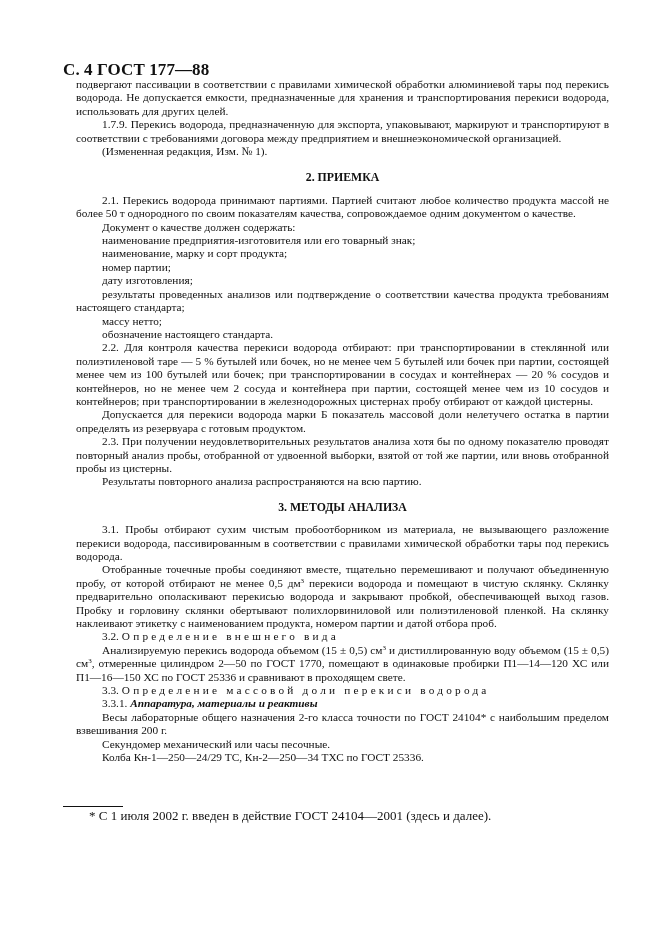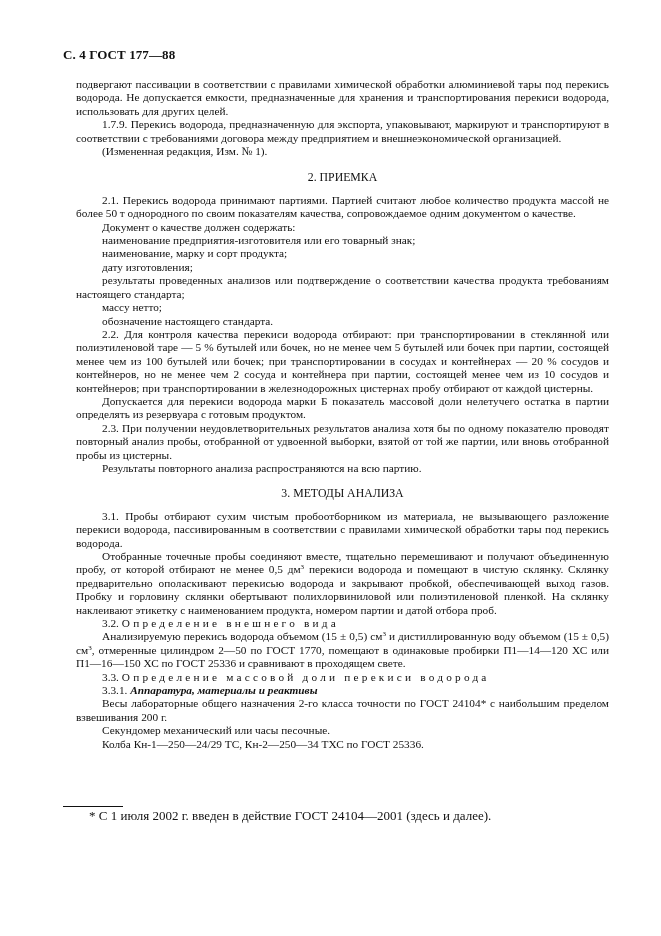--- a/index.html
+++ b/index.html
@@ -2,32 +2,32 @@
 <html><head>
   <meta charset="utf-8">
   <style>
     html, body { margin: 0; padding: 0; background: #ffffff; }
     body {
       width: 661px; height: 936px; position: relative; overflow: hidden;
       font-family: "Liberation Serif", "DejaVu Serif", serif;
       color: #111111;
     }
     .page-header {
-      position: absolute; left: 63px; top: 47px;
-      font-weight: bold; font-size: 13px; letter-spacing: 0.1px;
+      position: absolute; left: 63px; top: 60px;
+      font-weight: bold; font-size: 17px; letter-spacing: 0.1px;
     }
     .content {
       position: absolute; left: 76px; top: 78px; width: 533px;
       font-size: 11.3px; line-height: 13.4px;
     }
     .p { margin: 0; text-align: justify; text-align-last: left; }
     .ind { text-indent: 26px; }
     .bold { font-weight: normal; }
     .h {
-      text-align: center; font-weight: normal; font-size: 11.8px;
+      text-align: center; font-weight: bold; font-size: 11.8px;
       margin: 13px 0 9px 0;
     }
     .h2 { margin-top: 12px; }
     .spaced { letter-spacing: 3.2px; }
     .italic { font-style: italic; font-weight: bold; }
     sup { font-size: 7px; vertical-align: 4px; line-height: 0; }
     .fn-rule {
       position: absolute; left: 63px; top: 806px; width: 60px;
       height: 0; border-top: 1px solid #111;
     }
@@ -44,20 +44,21 @@
 <div class="content">
   <p class="p">подвергают пассивации в соответствии с правилами химической обработки алюминиевой тары под перекись водорода. Не допускается емкости, предназначенные для хранения и транспортирования перекиси водорода, использовать для других целей.</p>
   <p class="p ind">1.7.9. Перекись водорода, предназначенную для экспорта, упаковывают, маркируют и транспортируют в соответствии с требованиями договора между предприятием и внешнеэкономической организацией.</p>
   <p class="p ind bold">(Измененная редакция, Изм. № 1).</p>
 
   <div class="h">2. ПРИЕМКА</div>
   <p class="p ind">2.1. Перекись водорода принимают партиями. Партией считают любое количество продукта массой не более 50 т однородного по своим показателям качества, сопровождаемое одним документом о качестве.</p>
   <p class="p ind">Документ о качестве должен содержать:</p>
   <p class="p ind">наименование предприятия-изготовителя или его товарный знак;</p>
   <p class="p ind">наименование, марку и сорт продукта;</p>
+  <p class="p ind">номер партии;</p>
   <p class="p ind">дату изготовления;</p>
   <p class="p ind">результаты проведенных анализов или подтверждение о соответствии качества продукта требованиям настоящего стандарта;</p>
   <p class="p ind">массу нетто;</p>
   <p class="p ind">обозначение настоящего стандарта.</p>
   <p class="p ind">2.2. Для контроля качества перекиси водорода отбирают: при транспортировании в стеклянной или полиэтиленовой таре — 5 % бутылей или бочек, но не менее чем 5 бутылей или бочек при партии, состоящей менее чем из 100 бутылей или бочек; при транспортировании в сосудах и контейнерах — 20 % сосудов и контейнеров, но не менее чем 2 сосуда и контейнера при партии, состоящей менее чем из 10 сосудов и контейнеров; при транспортировании в железнодорожных цистернах пробу отбирают от каждой цистерны.</p>
   <p class="p ind">Допускается для перекиси водорода марки Б показатель массовой доли нелетучего остатка в партии определять из резервуара с готовым продуктом.</p>
   <p class="p ind">2.3. При получении неудовлетворительных результатов анализа хотя бы по одному показателю проводят повторный анализ пробы, отобранной от удвоенной выборки, взятой от той же партии, или вновь отобранной пробы из цистерны.</p>
   <p class="p ind">Результаты повторного анализа распространяются на всю партию.</p>
 
   <div class="h h2">3. МЕТОДЫ АНАЛИЗА</div>

